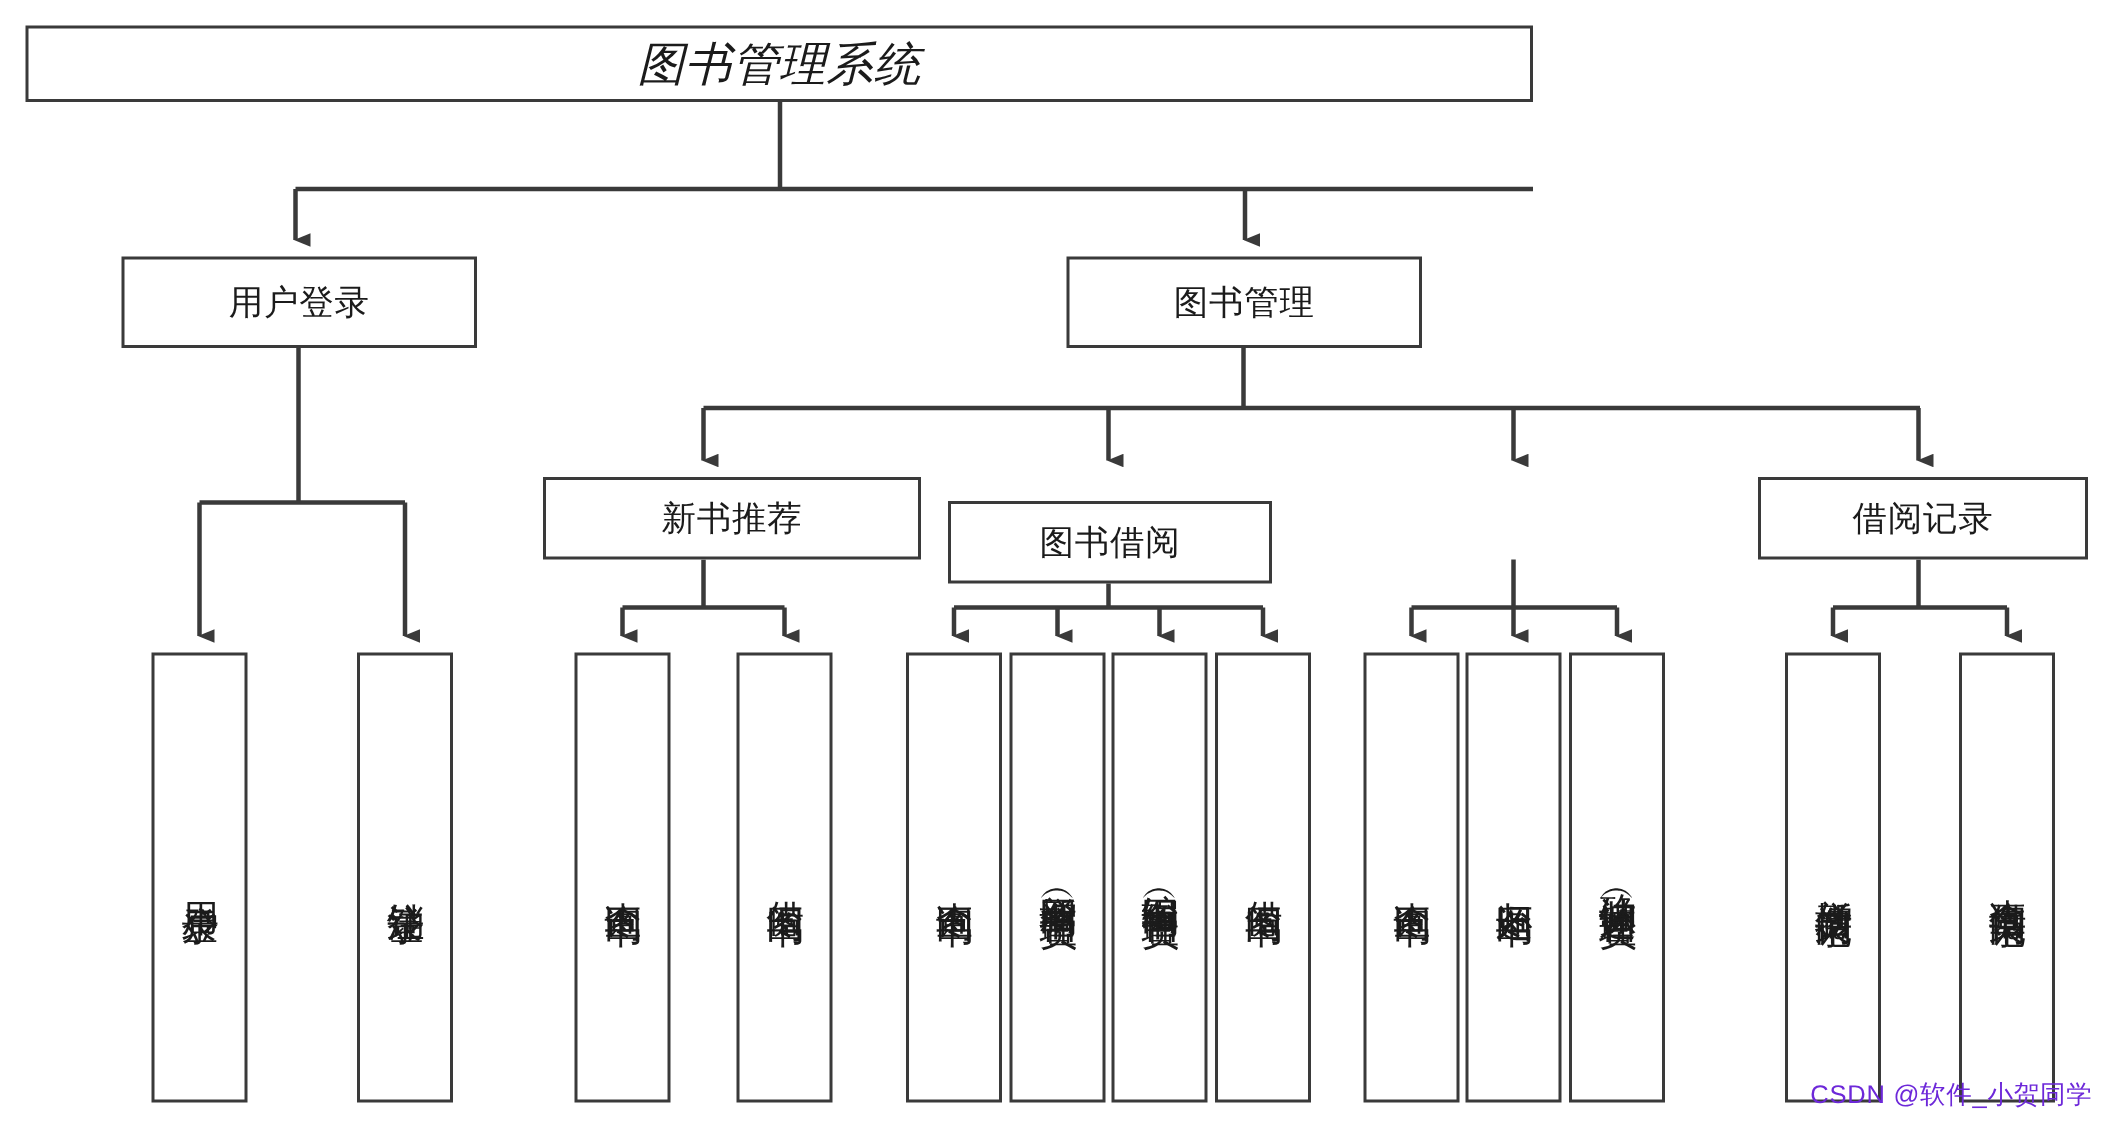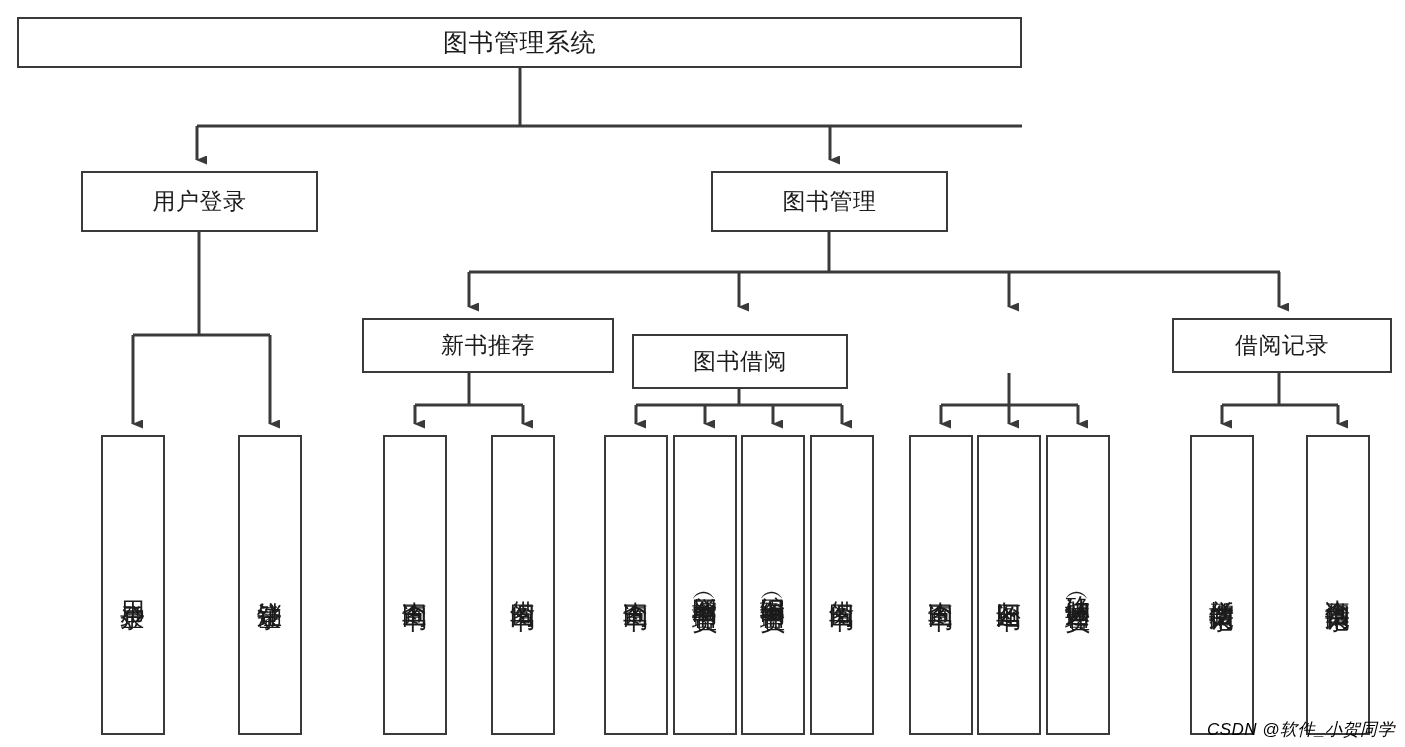--- a/index.html
+++ b/index.html
@@ -38,40 +38,40 @@
     justify-content: center;
     color: #1b1b1b;
   }
   .node-h {
     font-size: 23px;
     line-height: 1.15;
     letter-spacing: 0.5px;
     white-space: nowrap;
   }
   .node-root {
-    font-size: 25px;
+    font-size: 31px;
+    font-style: italic;
   }
   .node-v {
     writing-mode: vertical-rl;
     text-orientation: upright;
     font-size: 25px;
     line-height: 1.12;
     letter-spacing: 2px;
     white-space: nowrap;
     padding: 4px 0;
   }
   .watermark {
     position: absolute;
     right: 10px;
     bottom: 6px;
     font-size: 17px;
-    color: #000000;
+    color: #6d28d9;
     white-space: nowrap;
     letter-spacing: 0.5px;
-    font-style: italic;
   }
 </style>
 </head>
 <body>
 
 <div id="diagram-root">
 
   <svg class="connectors" viewBox="0 0 1405 747" xmlns="http://www.w3.org/2000/svg">
     <defs>
       <marker id="arrowhead" markerWidth="9" markerHeight="11" refX="4.5" refY="10" orient="auto" markerUnits="userSpaceOnUse">

